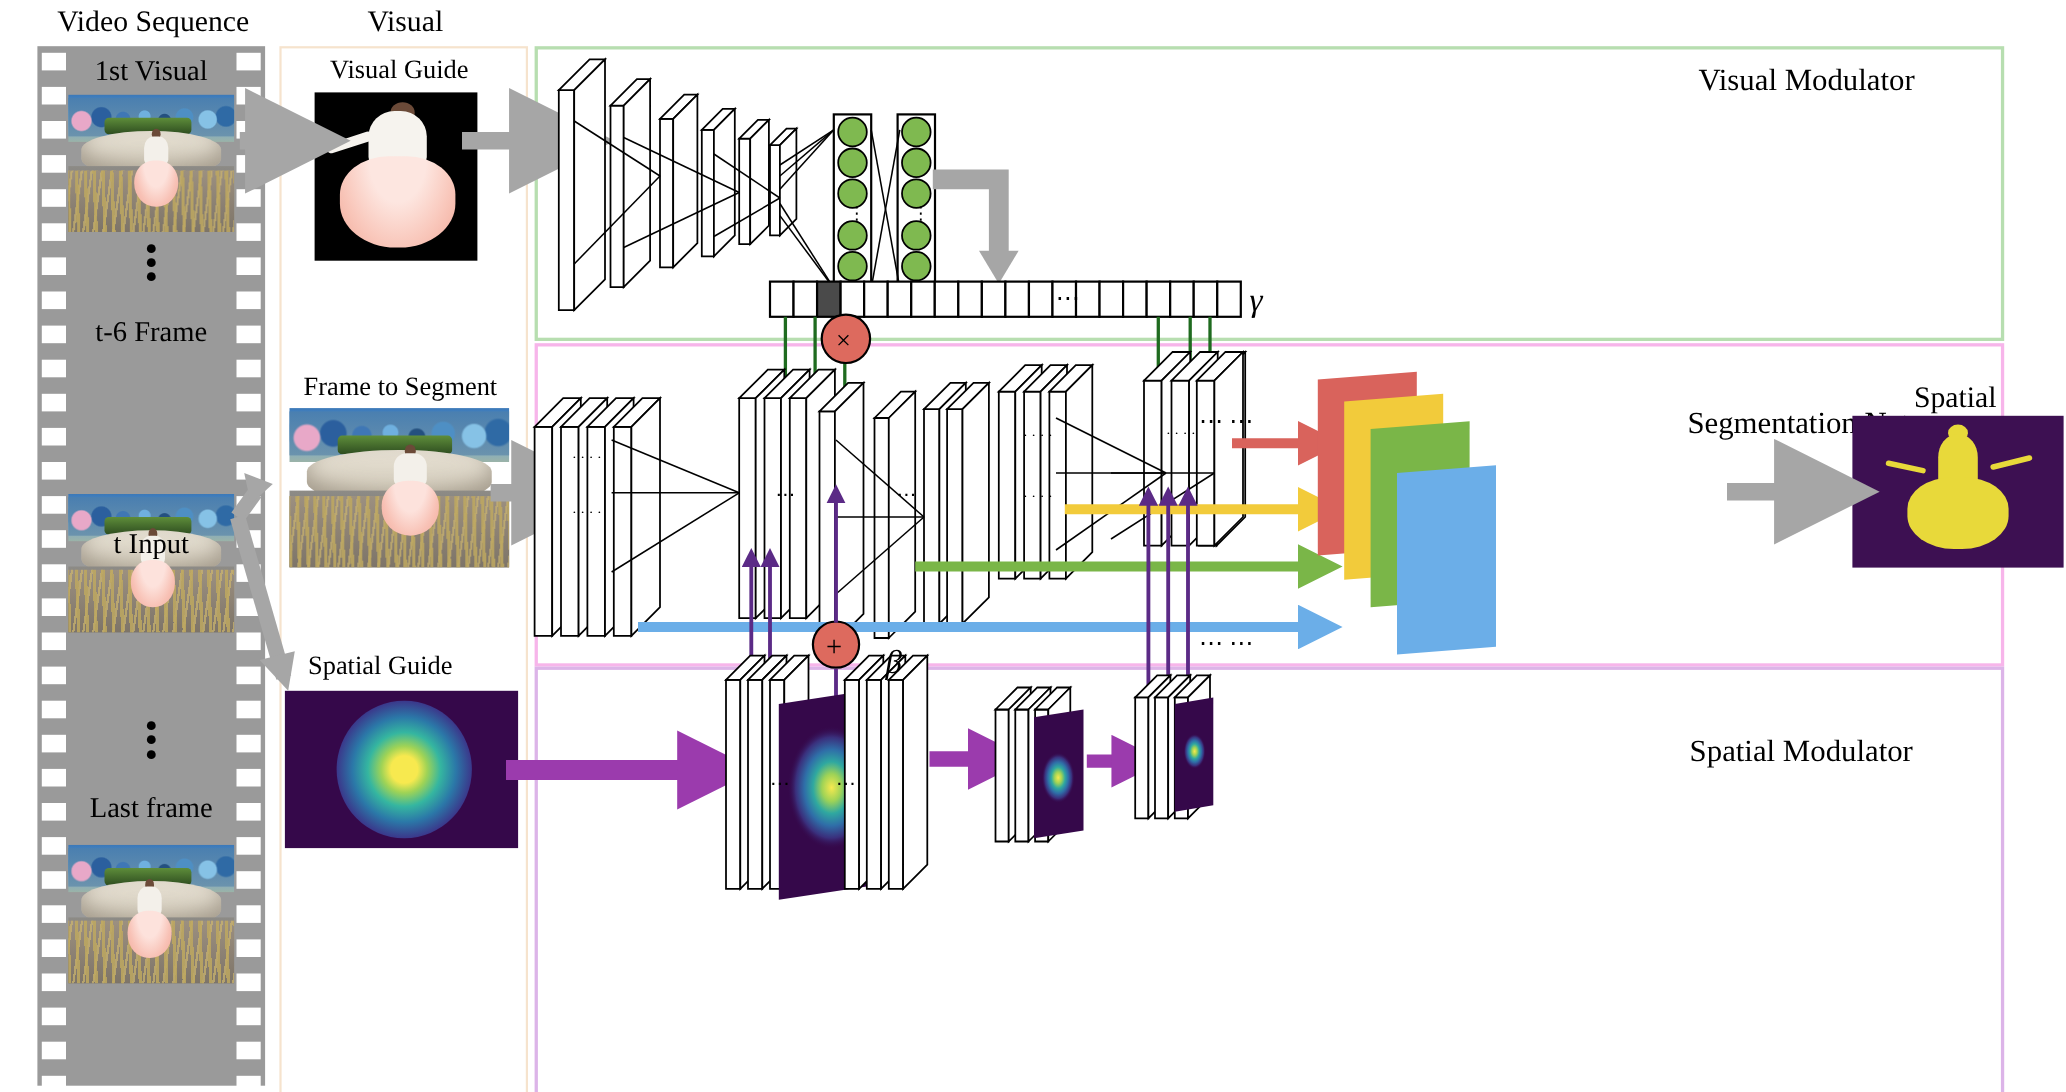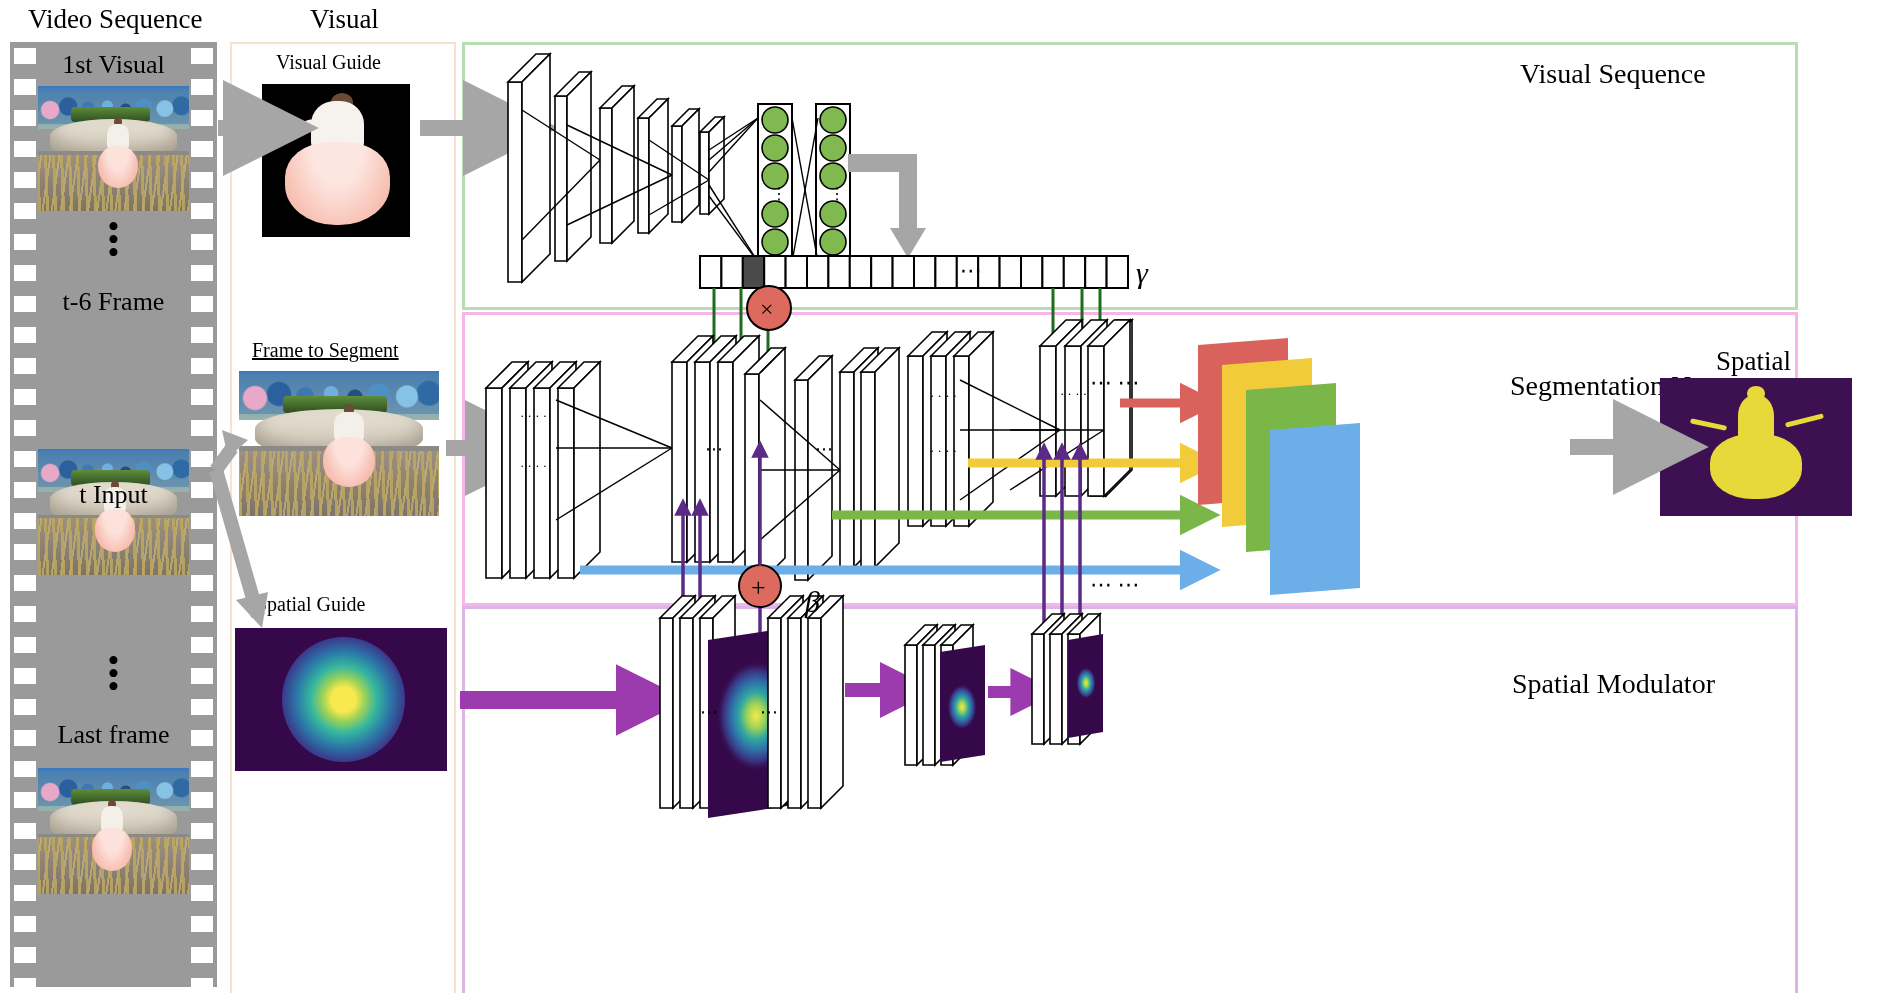--- a/index.html
+++ b/index.html
@@ -1,20 +1,20 @@
 <!DOCTYPE html>
 <html><head>
 <meta charset="utf-8">
 <style>
   html,body{margin:0;padding:0;background:#fff;}
   body{width:1878px;height:993px;position:relative;overflow:hidden;
        font-family:"Liberation Serif","DejaVu Serif",serif;color:#000;}
-  .abs{position:absolute;}
+  .abs{position:absolute;margin-left:24px;}
   .ttl{font-size:27px;line-height:1;white-space:nowrap;}
-  .ttl-sm{font-size:20px;line-height:1;white-space:nowrap;}
+  .ttl-sm{font-size:24px;line-height:1;white-space:nowrap;}
 
   
   #filmstrip{left:10px;top:42px;width:207px;height:945px;background:#9a9a9a;}
   .perf{position:absolute;width:22px;height:16px;background:#fff;}
   .frame-img{position:absolute;left:28px;width:151px;border:0;}
   .dots-v{position:absolute;left:0;width:100%;text-align:center;
           font-size:34px;letter-spacing:0;line-height:13px;color:#000;}
   .flabel{position:absolute;left:0;width:100%;text-align:center;font-size:26px;}
 
   
@@ -223,42 +223,42 @@
 <div class="abs ttl-sm" style="left:276px;top:52px;">Visual Guide</div>
 <div class="abs vg" style="left:262px;top:84px;width:148px;height:153px;">
   <div class="fig">
     <div class="head"></div>
       <div class="top"></div>
       <div class="skirt"></div>
     <div class="arm" style="left:-10%;top:24%;width:40%;transform:rotate(-18deg);"></div>
   </div>
 </div>
 
-<div class="abs ttl-sm" style="left:252px;top:340px;text-decoration:underline;">Frame to Segment</div>
+<div class="abs ttl-sm" style="left:252px;top:340px;">Frame to Segment</div>
 <div class="ph abs" style="left:239px;top:371px;width:200px;height:145px;">
   <div class="sky"></div>
     <div class="crowd"></div>
     <div class="planter"></div>
   <div class="fountain"></div>
     <div class="ground"></div>
     <div class="grass"></div>
   <div class="dancer" style="left:42%;top:28%;">
       <div class="head"></div>
       <div class="top"></div>
       <div class="skirt"></div>
     </div>
 </div>
 
 <div class="abs ttl-sm" style="left:256px;top:594px;">Spatial Guide</div>
 <div class="abs spatialguide" style="left:235px;top:628px;width:212px;height:143px;">
   <div class="blob" style="left:22%;top:6%;width:58%;height:88%;"></div>
 </div>
 
 <div class="abs" id="visbox"></div>
-<div class="abs boxlabel" style="left:1520px;top:58px;">Visual Sequence</div>
+<div class="abs boxlabel" style="left:1520px;top:58px;">Visual Modulator</div>
 
 <div class="abs" id="segbox"></div>
 <div class="abs boxlabel" style="left:1510px;top:370px;">Segmentation Net</div>
 
 <div class="abs" id="spabox"></div>
 <div class="abs boxlabel" style="left:1512px;top:668px;text-align:right;">Spatial Modulator</div>
 
 <div class="abs" id="outimg" style="left:1660px;top:378px;width:192px;height:138px;">
   <div class="sil">
     <div class="headS"></div>

